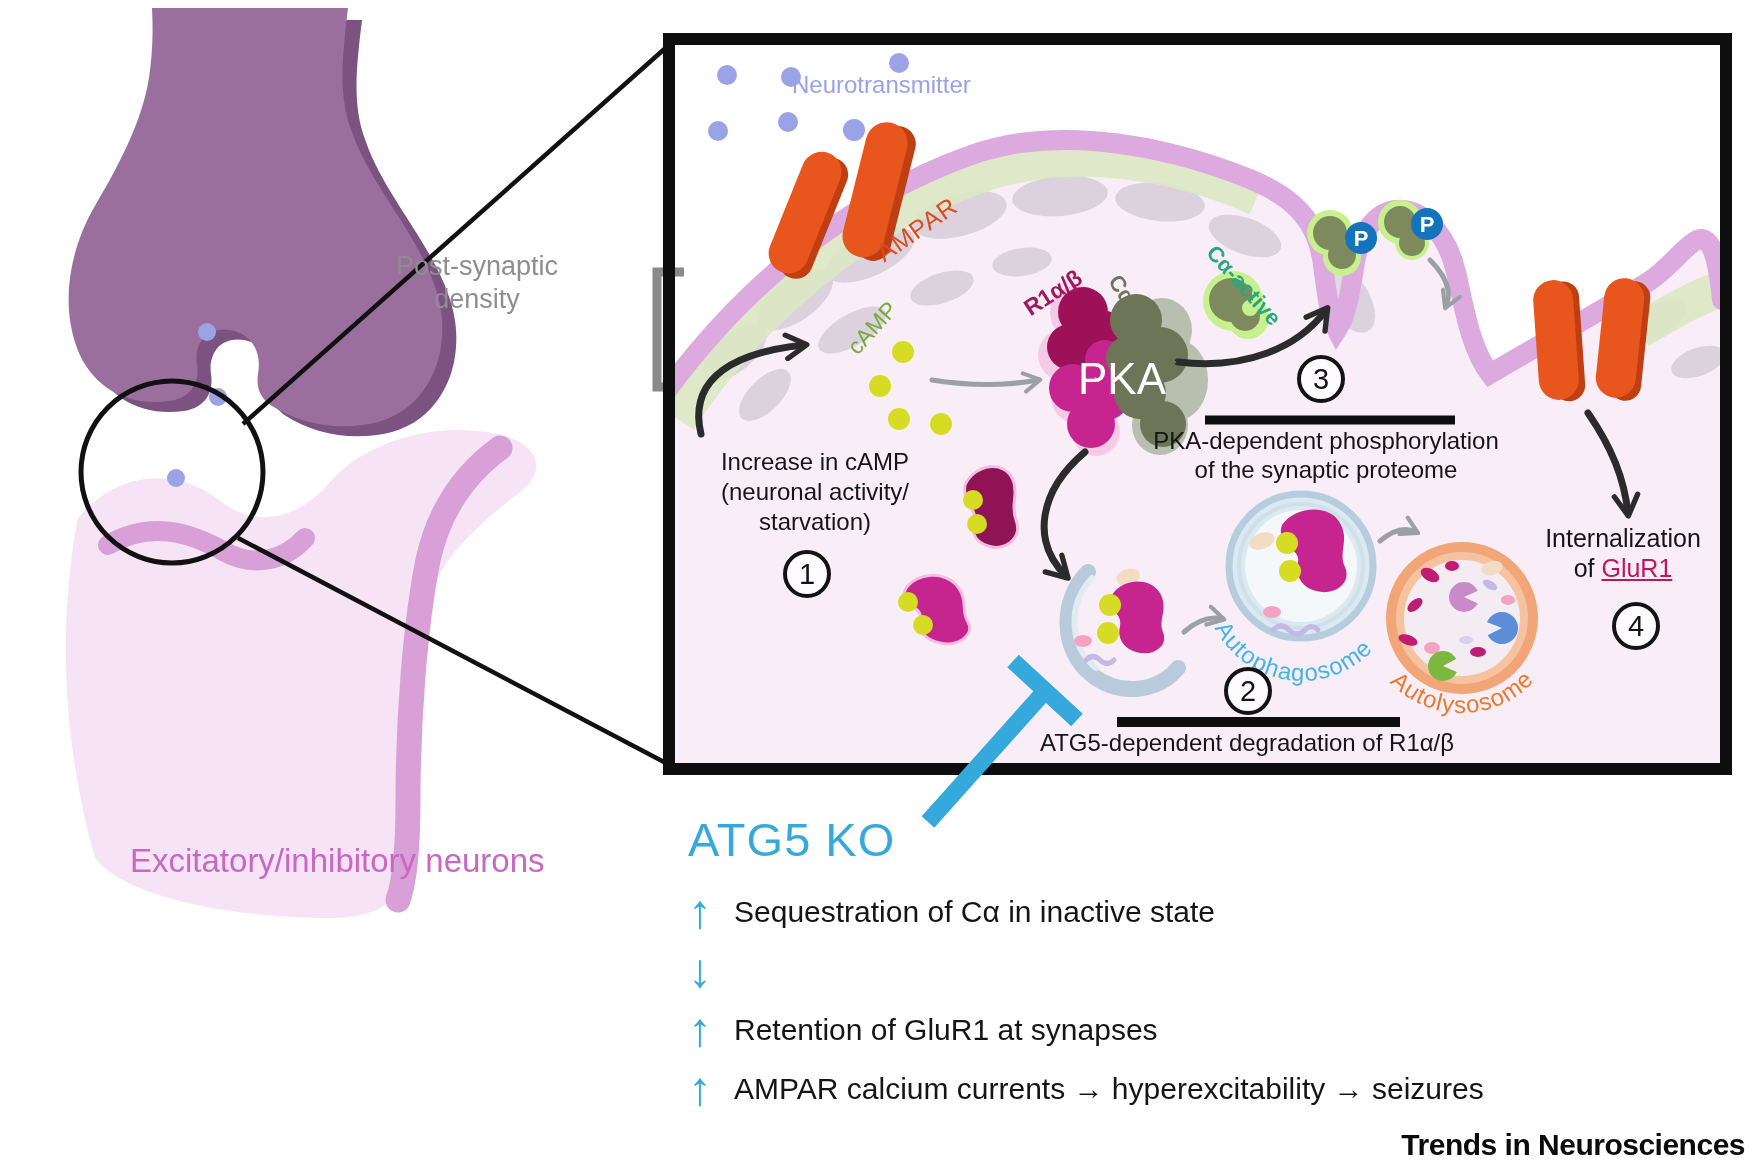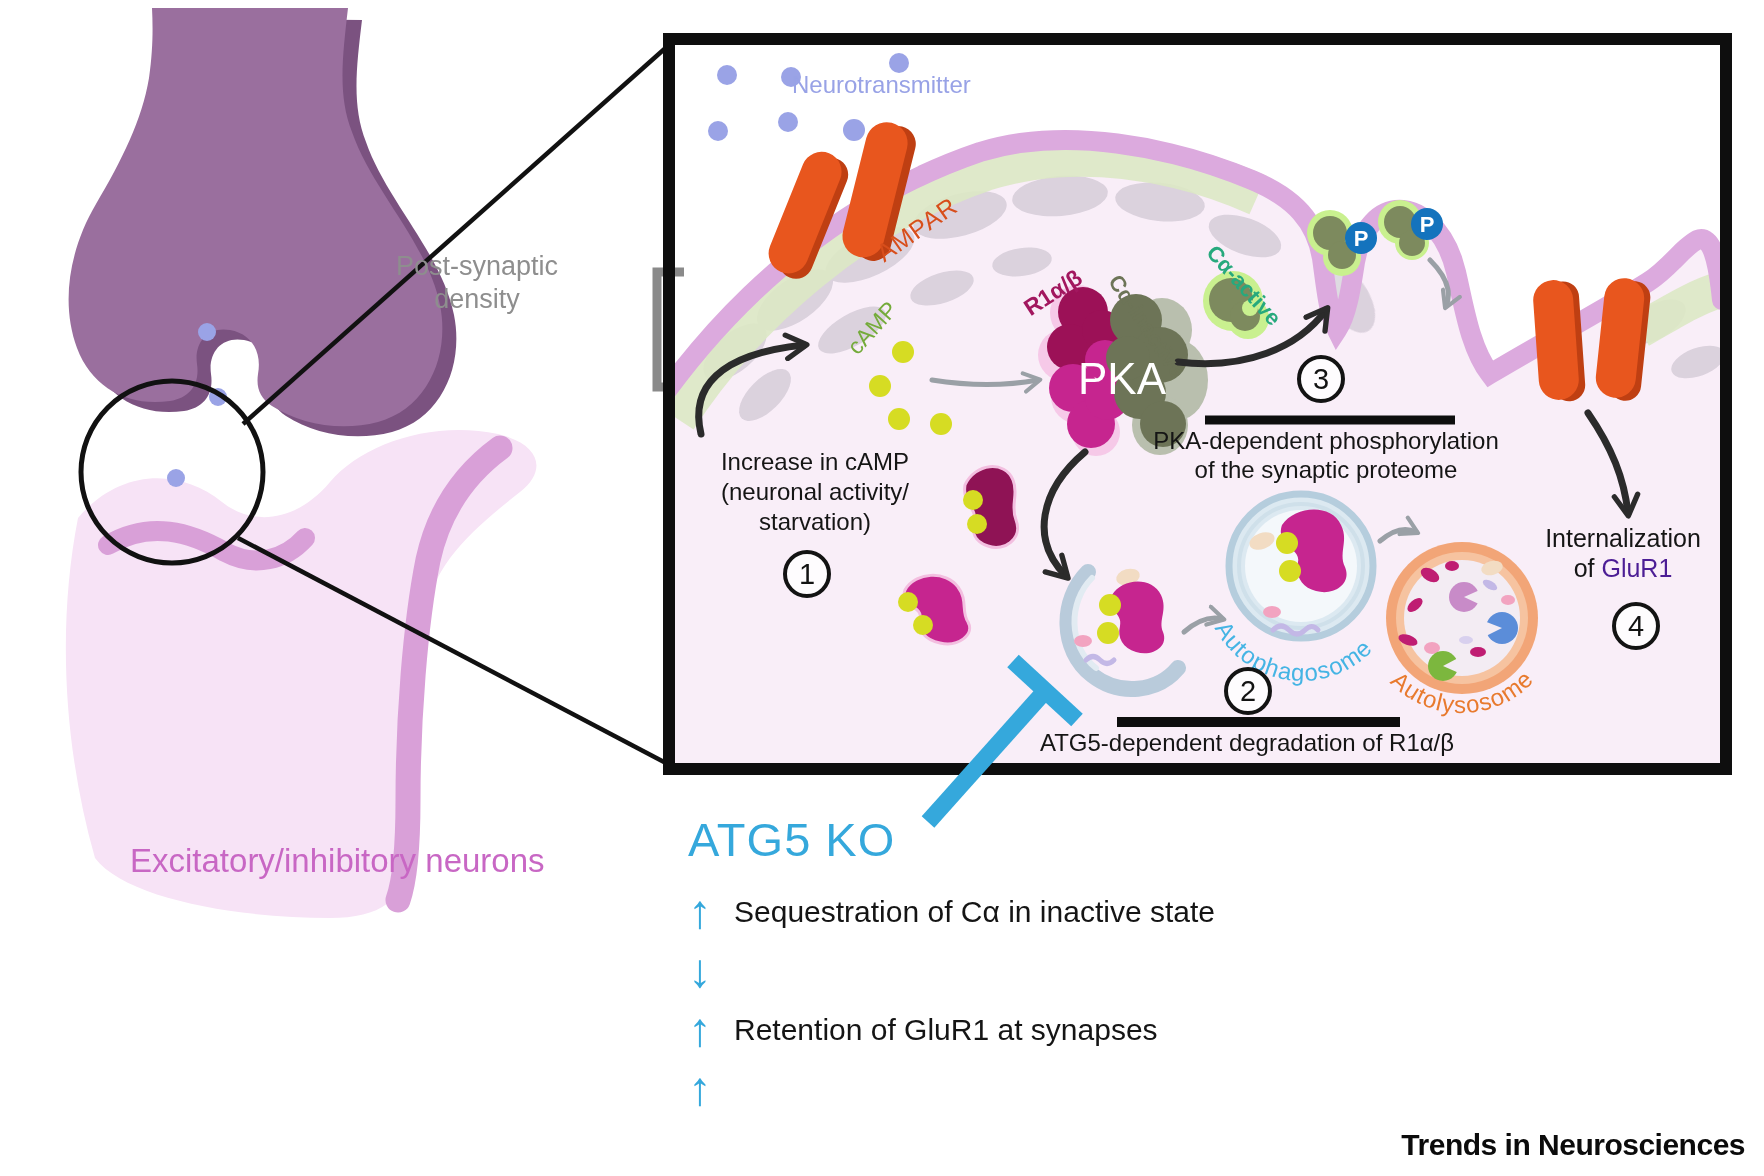--- a/index.html
+++ b/index.html
@@ -16,21 +16,21 @@
   #ampar-label{left:871px;top:244px;font-size:25px;color:#d84e1b;transform:rotate(-35deg);transform-origin:0 0;letter-spacing:1px;}
   #camp-label{left:842px;top:342px;font-size:23px;color:#74ab3a;transform:rotate(-48deg);transform-origin:0 0;}
   #r1ab-label{left:1019px;top:299px;font-size:23px;font-weight:bold;color:#a2175f;transform:rotate(-33deg);transform-origin:0 0;}
   #cainactive-label{left:1124px;top:270px;font-size:22px;font-weight:bold;color:#6d7457;transform:rotate(56deg);transform-origin:0 0;}
   #pka-label{left:1076px;top:354px;width:92px;text-align:center;font-size:44px;color:#ffffff;}
   #caactive-label{left:1220px;top:240px;font-size:22px;font-weight:bold;color:#27a97d;transform:rotate(48deg);transform-origin:0 0;}
   #increase-label{left:680px;top:447px;width:270px;text-align:center;font-size:24px;line-height:1.24;color:#151515;}
   #step3-label{left:1140px;top:427px;width:372px;text-align:center;font-size:24px;line-height:1.2;color:#151515;}
   #step2-label{left:1037px;top:729px;width:420px;text-align:center;font-size:24px;color:#151515;}
   #intern-label{left:1532px;top:524px;width:182px;text-align:center;font-size:25px;line-height:1.18;color:#151515;}
-  #intern-label .gene{color:#4c1d95;}
+  #intern-label .gene{color:#be185d;text-decoration:underline;}
   .step-badge{
     position:absolute;width:40px;height:40px;border:4px solid #131313;border-radius:50%;
     background:#fefcfe;display:flex;align-items:center;justify-content:center;
     font-size:29px;color:#131313;
   }
   #step1-badge{left:783px;top:550px;}
   #step2-badge{left:1224px;top:667px;}
   #step3-badge{left:1297px;top:355px;}
   #step4-badge{left:1612px;top:602px;}
   #atg5-label{left:688px;top:812px;font-size:47px;font-weight:normal;color:#35a8dc;letter-spacing:1px;}
@@ -351,18 +351,19 @@
   </div>
   <div class="effect-row">
     <span class="effect-arrow">↓</span>
   </div>
   <div class="effect-row">
     <span class="effect-arrow">↑</span>
     <span class="effect-text">Retention of GluR1 at synapses</span>
   </div>
   <div class="effect-row">
     <span class="effect-arrow">↑</span>
+    <span class="effect-text">AMPAR calcium currents → hyperexcitability → seizures</span>
   </div>
 </div>
 
 <div class="lbl" id="trends-label">Trends in Neurosciences</div>
 
 </div>
 
 </body></html>

